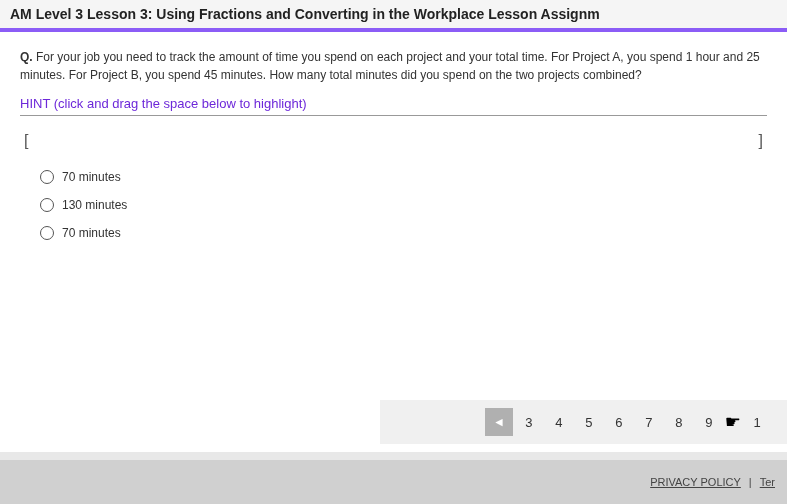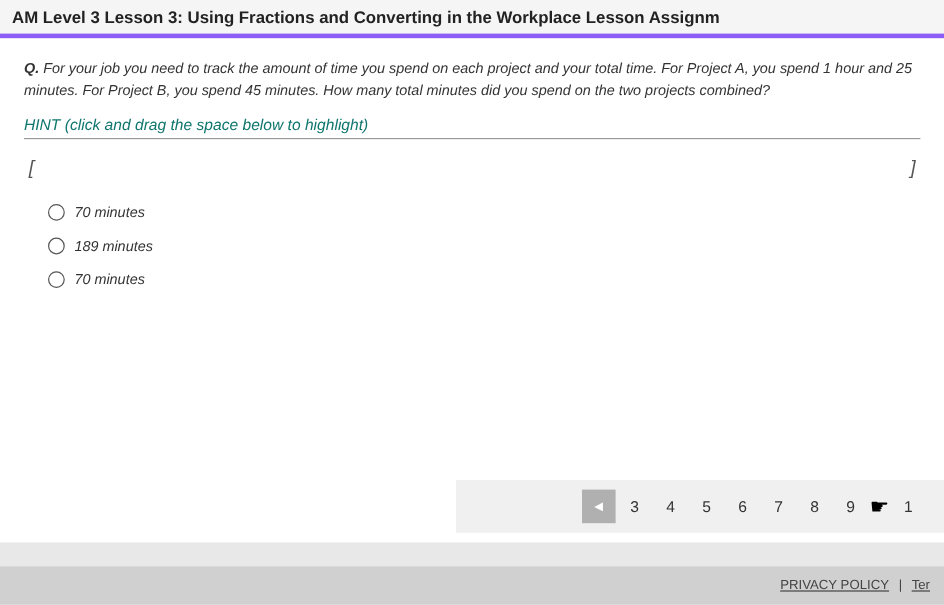--- a/index.html
+++ b/index.html
@@ -26,33 +26,32 @@
       color: #222;
       white-space: nowrap;
       overflow: hidden;
     }
 
     .main-content {
       background-color: #ffffff;
       margin: 0;
       padding: 16px 20px;
       min-height: 420px;
-      font-style: italic;
     }
 
     .question-text {
       font-size: 12px;
       color: #333;
       line-height: 1.5;
       margin-bottom: 12px;
     }
 
     .hint-text {
       font-size: 13px;
-      color: #0f766e;
+      color: #6d28d9;
       border-bottom: 1px solid #999;
       padding-bottom: 4px;
       margin-bottom: 16px;
     }
 
     .bracket-row {
       display: flex;
       justify-content: space-between;
       padding: 0 4px;
       margin-bottom: 20px;
@@ -116,21 +115,21 @@
       background-color: #b0b0b0;
       color: white;
       font-size: 12px;
     }
 
     .footer-bar {
       position: absolute;
       bottom: 0;
       left: 0;
       right: 0;
-      height: 32px;
+      height: 44px;
       background-color: #d0d0d0;
       display: flex;
       align-items: center;
       justify-content: flex-end;
       padding: 0 12px;
       gap: 8px;
       font-size: 11px;
       color: #444;
     }
 
@@ -167,21 +166,21 @@
     <span>]</span>
   </div>
 
   <div class="radio-options">
     <label class="radio-item">
       <div class="radio-circle"></div>
       <span>70 minutes</span>
     </label>
     <label class="radio-item">
       <div class="radio-circle"></div>
-      <span>189 minutes</span>
+      <span>130 minutes</span>
     </label>
     <label class="radio-item">
       <div class="radio-circle"></div>
       <span>70 minutes</span>
     </label>
   </div>
 
 </div>
 
 <div class="pagination-bar">

